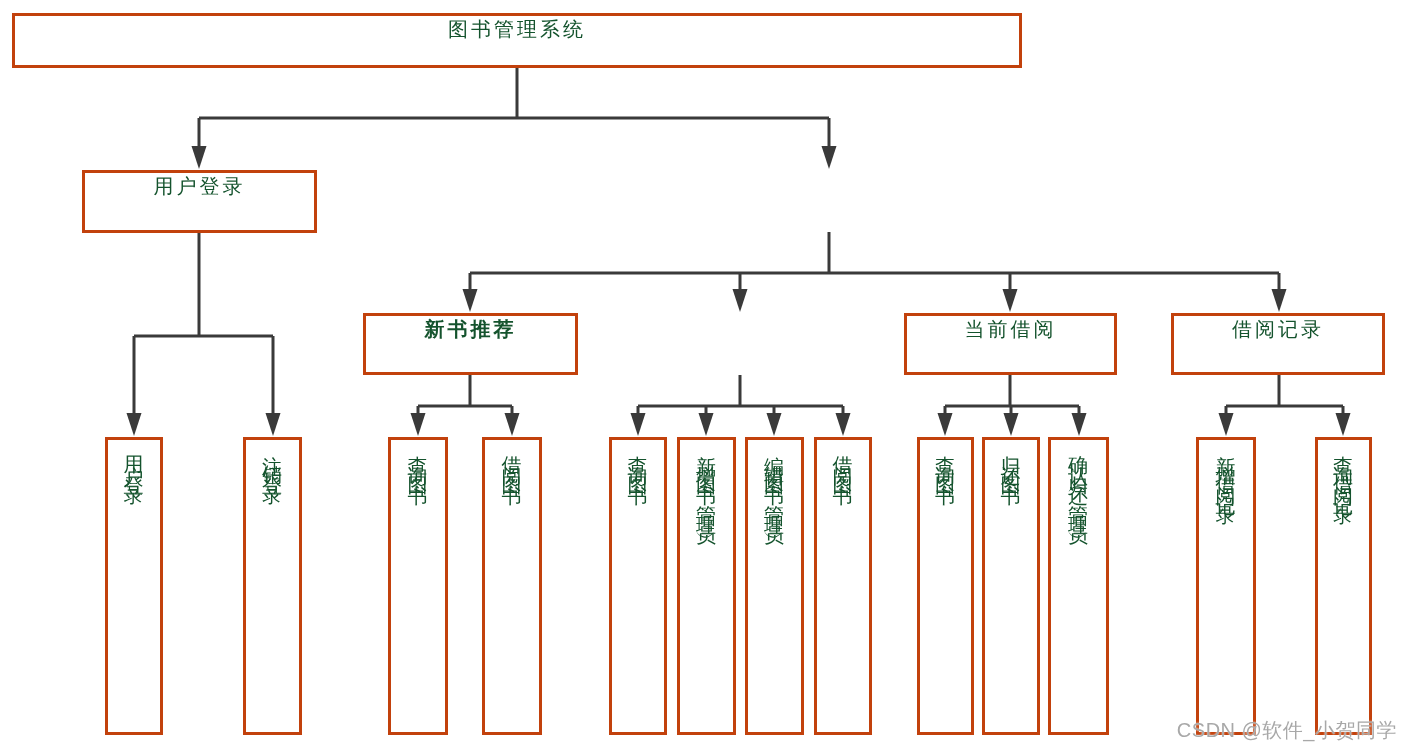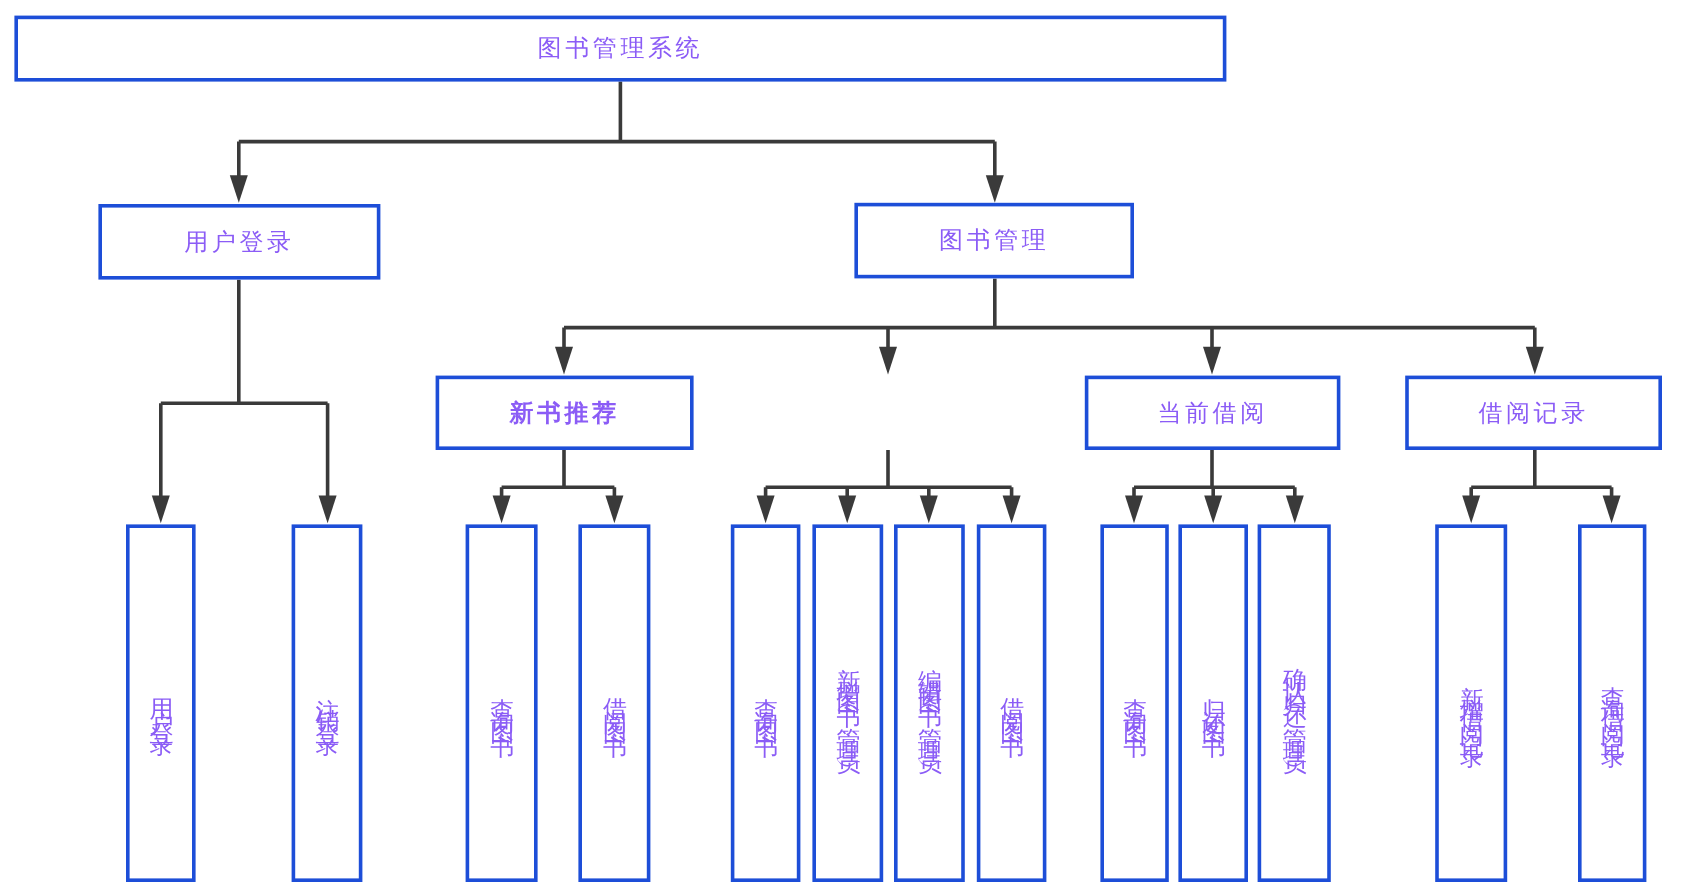--- a/index.html
+++ b/index.html
@@ -5,22 +5,22 @@
   html,body{margin:0;padding:0;background:#ffffff;}
   .canvas{
     position:relative;width:1405px;height:747px;background:#ffffff;
     font-family:"Liberation Sans","DejaVu Sans",sans-serif;overflow:hidden;
   }
   .connectors{position:absolute;left:0;top:0;z-index:1;}
   .connectors path{stroke:#3a3a3a;stroke-width:3;fill:none;}
   .connectors polygon{fill:#3a3a3a;stroke:none;}
   .node{
     position:absolute;box-sizing:border-box;background:#ffffff;
-    border:3px solid #1d4ed8;display:flex;align-items:center;justify-content:center;
-    color:#8b5cf6;z-index:2;
+    border:3px solid #c2410c;display:flex;justify-content:center;
+    color:#14532d;z-index:2;
   }
   .hnode{font-size:20px;letter-spacing:3px;white-space:nowrap;}
   .vnode span{
     writing-mode:vertical-rl;text-orientation:mixed;
     font-size:20px;letter-spacing:10px;line-height:1;
   }
   .watermark{
     position:absolute;right:8px;top:717px;z-index:3;
     font-size:20px;color:#a8a8a8;letter-spacing:0.5px;text-shadow:0 0 2px #ffffff;
     white-space:nowrap;
@@ -74,23 +74,20 @@
     </g>
   </svg>
 
   <div class="node hnode" style="left:12px;top:13px;width:1010px;height:55px;">
     <span>图书管理系统</span>
   </div>
 
   <div class="node hnode" style="left:82px;top:170px;width:235px;height:63px;">
     <span>用户登录</span>
   </div>
-  <div class="node hnode" style="left:712px;top:169px;width:233px;height:63px;">
-    <span>图书管理</span>
-  </div>
 
   <div class="node hnode" style="left:363px;top:313px;width:215px;height:62px;font-weight:bold;">
     <span>新书推荐</span>
   </div>
   <div class="node hnode" style="left:904px;top:313px;width:213px;height:62px;">
     <span>当前借阅</span>
   </div>
   <div class="node hnode" style="left:1171px;top:313px;width:214px;height:62px;">
     <span>借阅记录</span>
   </div>
@@ -132,14 +129,15 @@
     <span>确认归还（管理员）</span>
   </div>
 
   <div class="node vnode" style="left:1196px;top:437px;width:60px;height:298px;">
     <span>新增借阅记录</span>
   </div>
   <div class="node vnode" style="left:1315px;top:437px;width:57px;height:298px;">
     <span>查询借阅记录</span>
   </div>
 
+  <div class="watermark">CSDN @软件_小贺同学</div>
 
 </div>
 
 </body></html>

